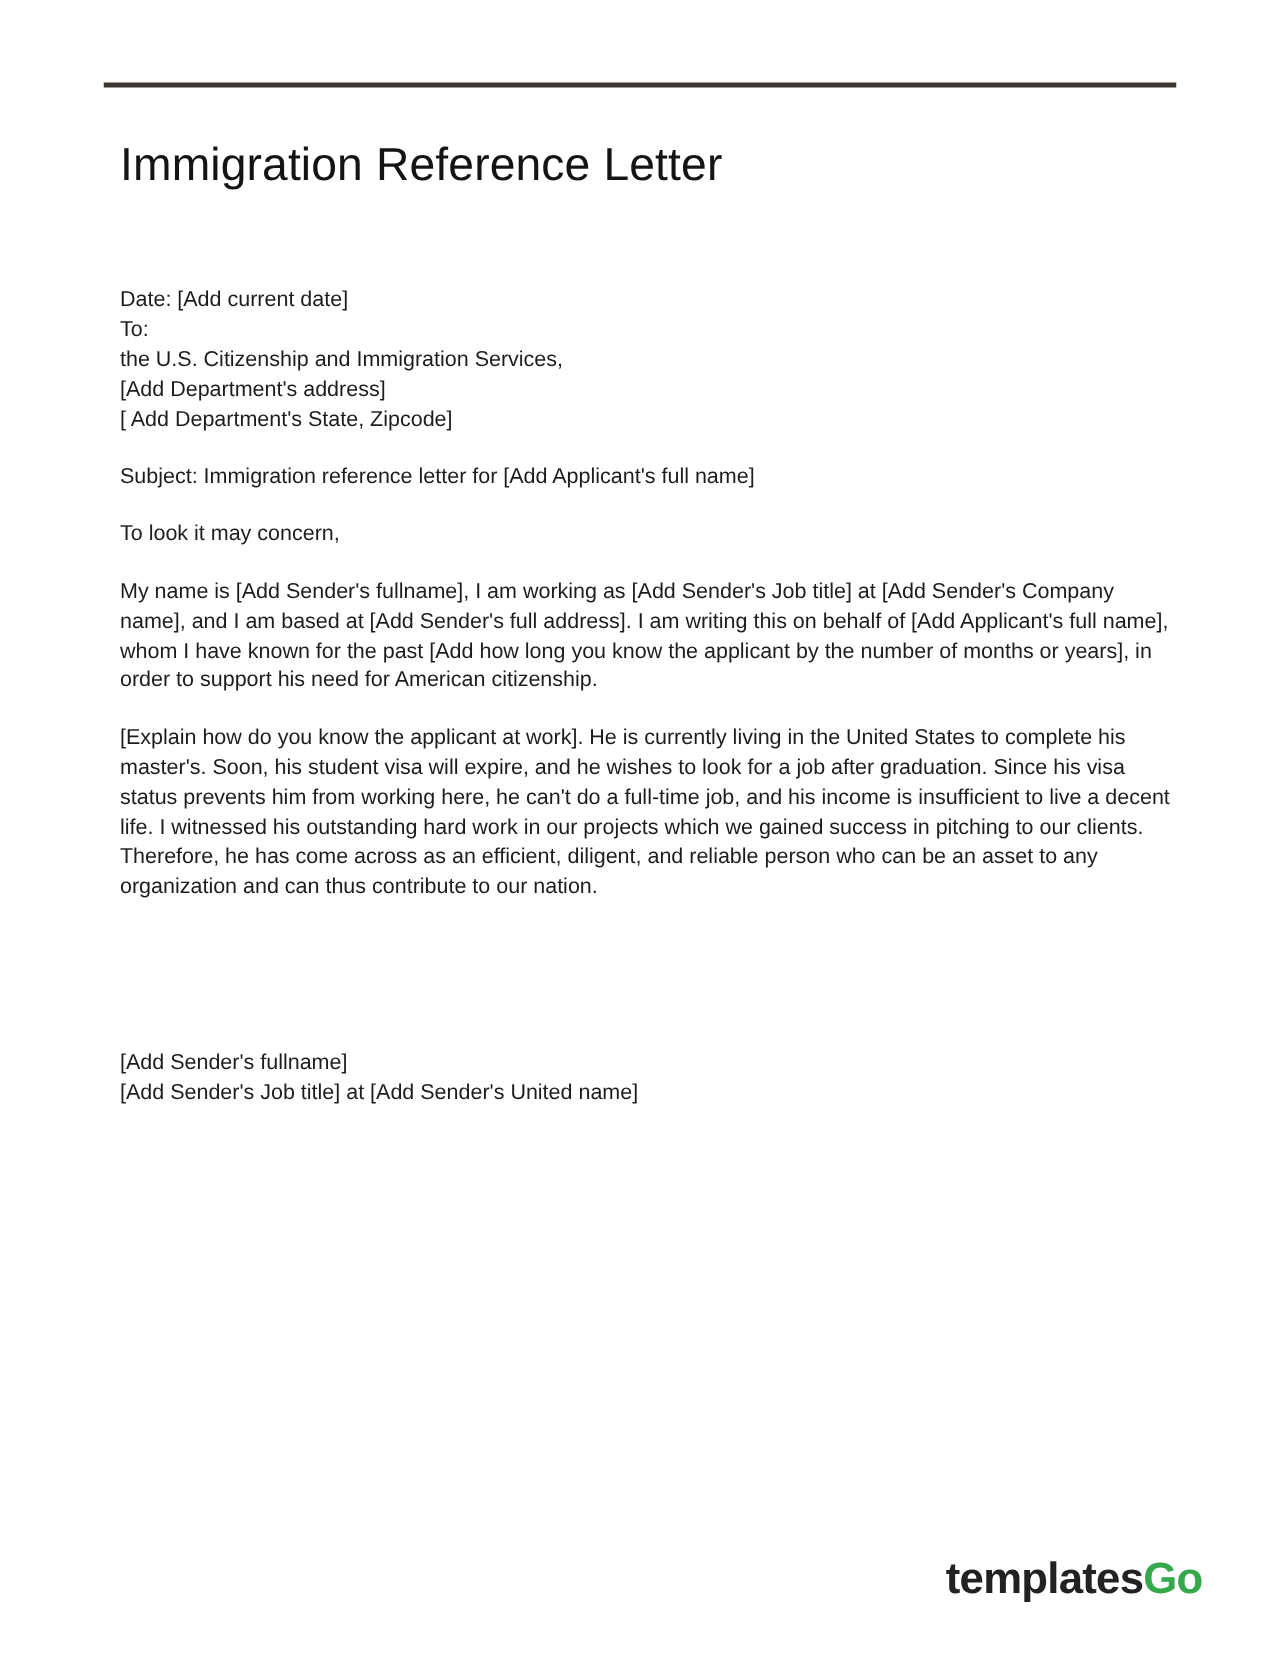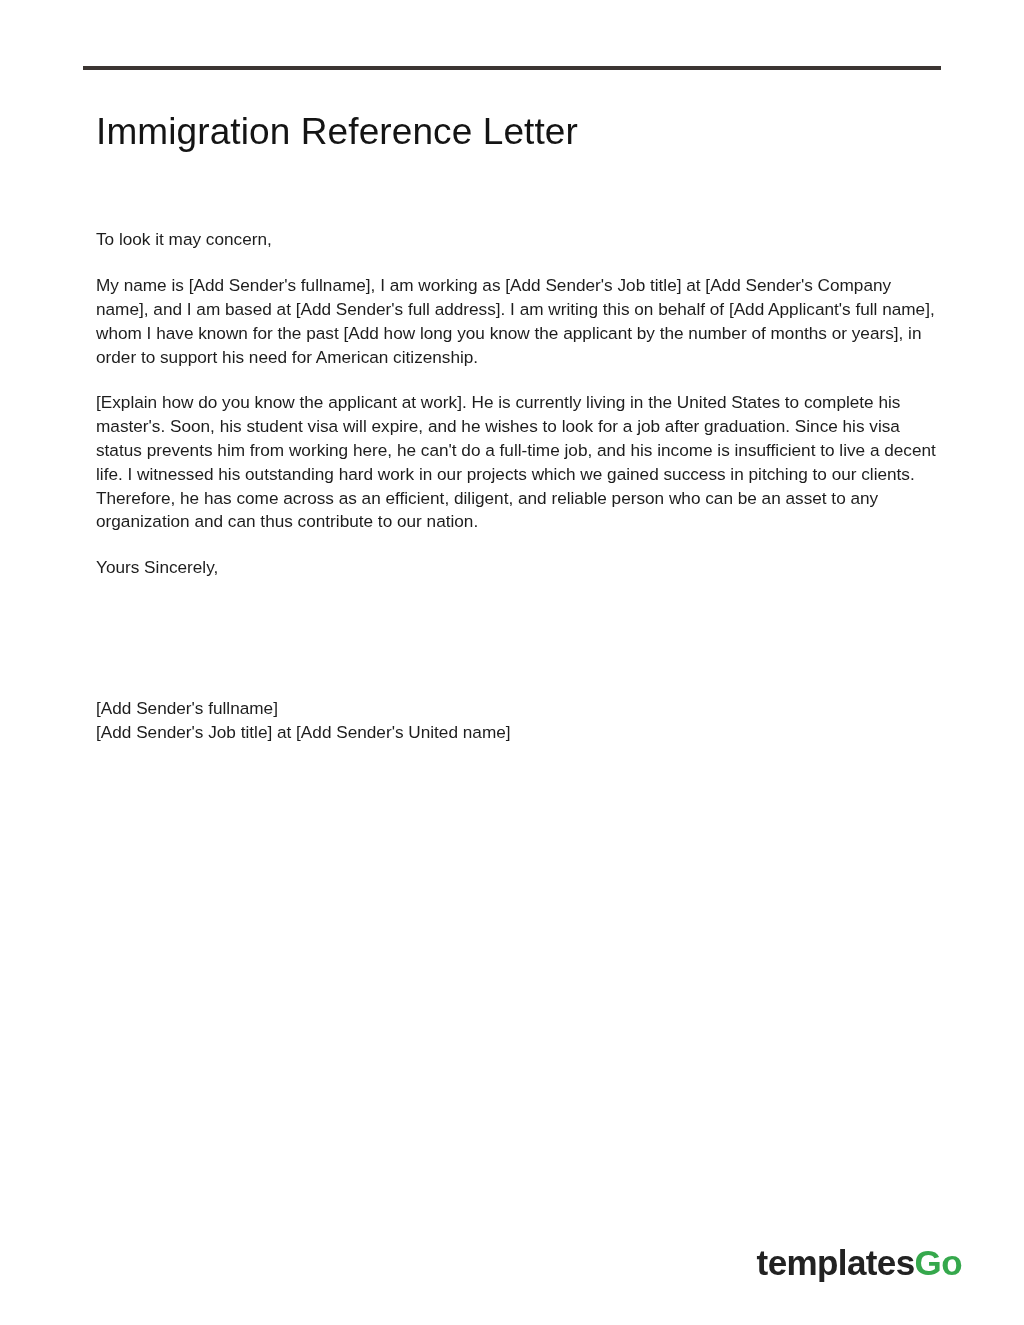--- a/index.html
+++ b/index.html
@@ -85,30 +85,35 @@
 <div class="page">
 
   <div class="top-rule"></div>
 
   <div class="content">
 
     <h1 class="doc-title">Immigration Reference Letter</h1>
 
     <div class="body-block">
 
+      <p class="para block-lines">Date: [Add current date]
+To:
+the U.S. Citizenship and Immigration Services,
+[Add Department's address]
+[ Add Department's State, Zipcode]</p>
 
+      <p class="para">Subject: Immigration reference letter for [Add Applicant's full name]</p>
 
       <p class="para">To look it may concern,</p>
 
       <p class="para">My name is [Add Sender's fullname], I am working as [Add Sender's Job title] at [Add Sender's Company name], and I am based at [Add Sender's full address]. I am writing this on behalf of [Add Applicant's full name], whom I have known for the past [Add how long you know the applicant by the number of months or years], in order to support his need for American citizenship.</p>
 
       <p class="para">[Explain how do you know the applicant at work]. He is currently living in the United States to complete his master's. Soon, his student visa will expire, and he wishes to look for a job after graduation. Since his visa status prevents him from working here, he can't do a full-time job, and his income is insufficient to live a decent life. I witnessed his outstanding hard work in our projects which we gained success in pitching to our clients. Therefore, he has come across as an efficient, diligent, and reliable person who can be an asset to any organization and can thus contribute to our nation.</p>
 
 
-      <p class="para">Yours Sincerely,</p>
 
       <div class="sig-gap"></div>
 
       <p class="sig-block">[Add Sender's fullname]
 [Add Sender's Job title] at [Add Sender's United name]</p>
 
     </div>
   </div>
 
   <div class="brand">

